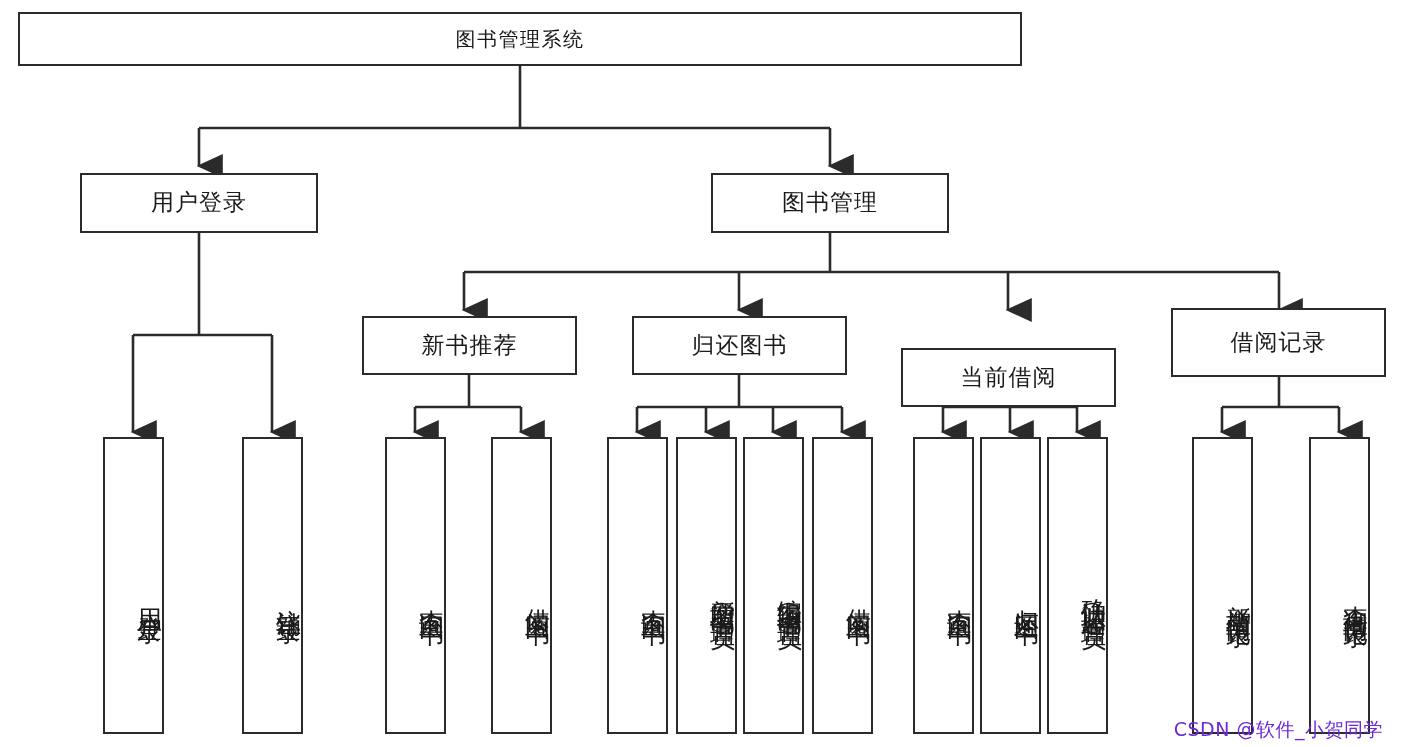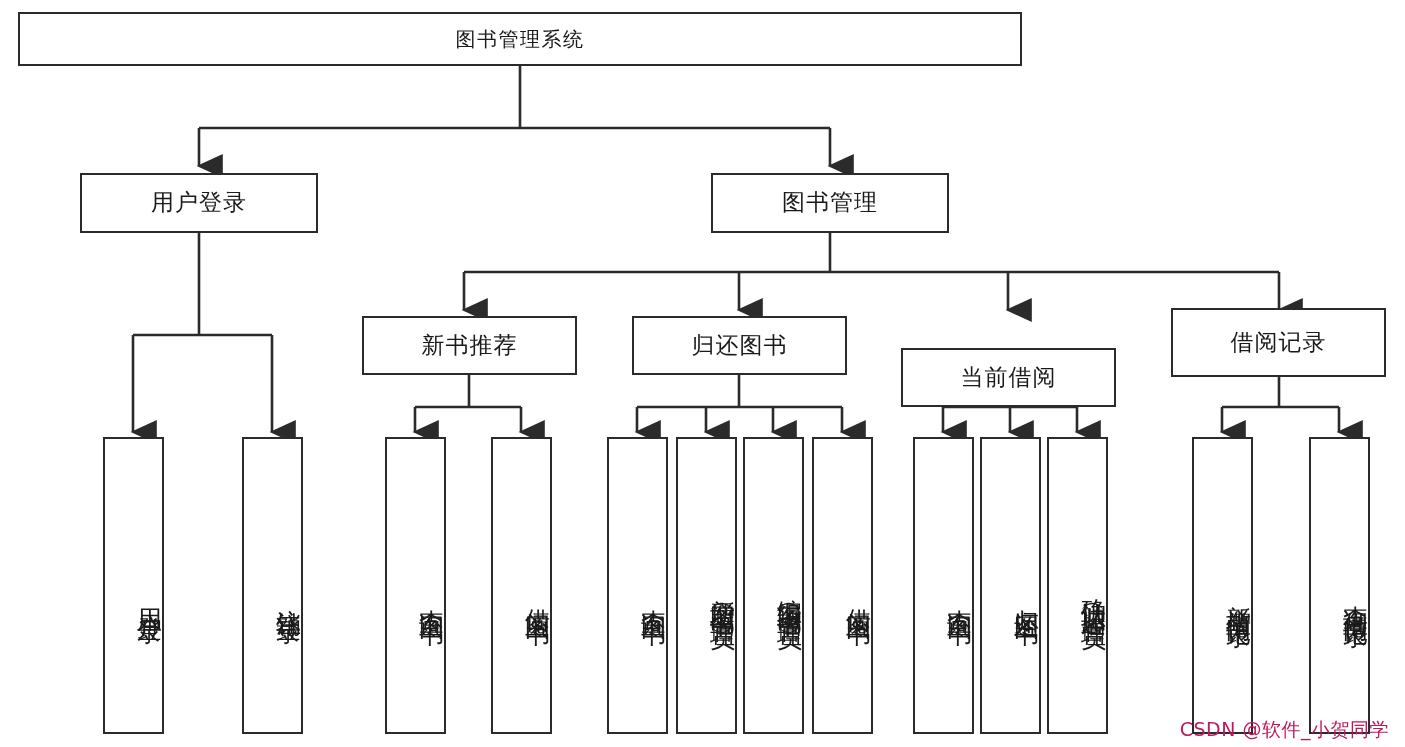--- a/index.html
+++ b/index.html
@@ -53,24 +53,24 @@
     font-size: 25px;
     letter-spacing: 4px;
     line-height: 1.05;
     padding-top: 22px;
     align-items: flex-start;
     justify-content: center;
     white-space: nowrap;
   }
   .watermark {
     position: absolute;
-    right: 16px;
+    right: 22px;
     bottom: 4px;
     font-size: 19px;
-    color: #be185d;
+    color: #6d28d9;
     letter-spacing: 0.5px;
     white-space: nowrap;
   }
 </style>
 </head>
 <body>
 
 <div id="diagram-root">
 
   <svg class="wires" viewBox="0 0 1405 747">

